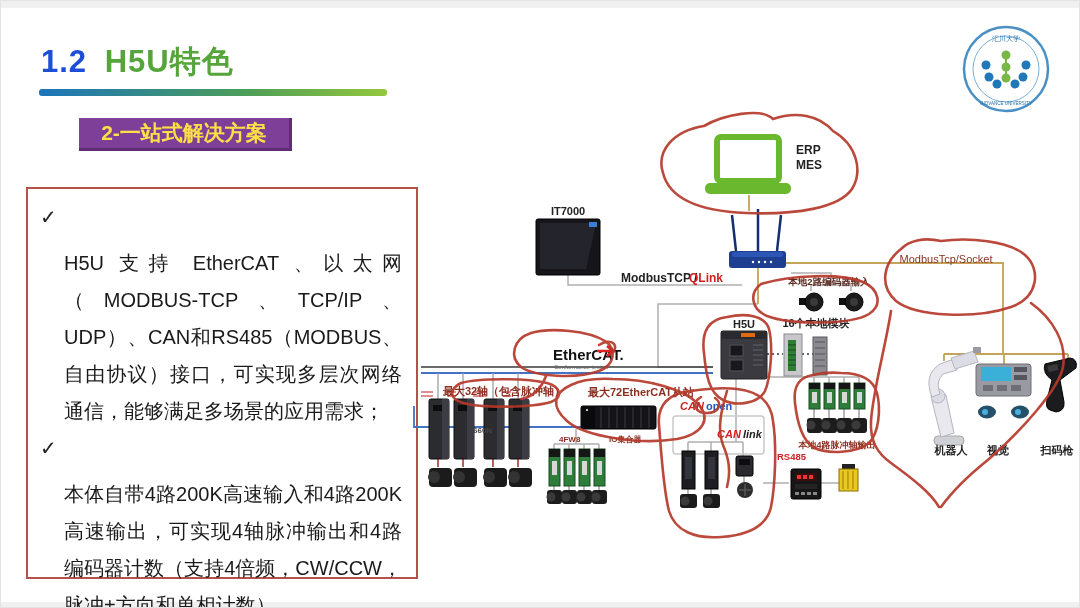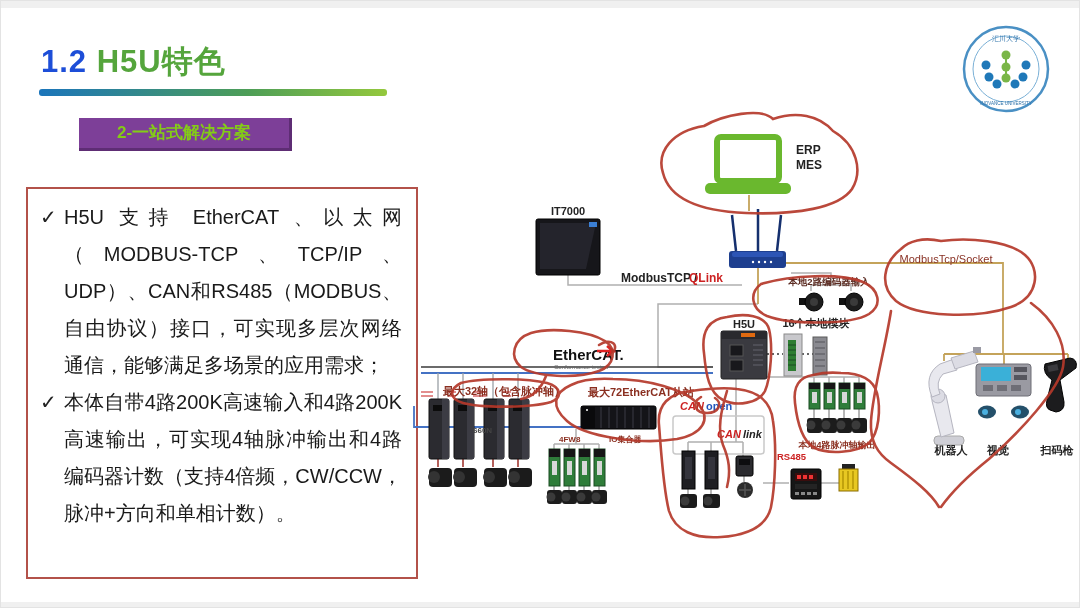--- a/index.html
+++ b/index.html
@@ -6,40 +6,40 @@
   .canvas{
     position:relative;width:1080px;height:608px;overflow:hidden;
     background:#ffffff;border:1px solid #e3e3e3;box-sizing:border-box;
     font-family:"Liberation Sans","DejaVu Sans",sans-serif;
   }
   .edge-strip{position:absolute;left:0;width:1080px;height:7px;background:#f0f0f0;}
   .title{
     position:absolute;left:40px;top:40px;font-size:31px;font-weight:bold;letter-spacing:1px;
   }
   .title .num{color:#1d4ed8;}
-  .title .rest{color:#55a53c;}
+  .title .rest{color:#55a53c;margin-left:8px;}
   .title-underline{
     position:absolute;left:38px;top:88px;width:348px;height:7px;border-radius:3px;
     background:linear-gradient(90deg,#1b75bb,#4d9e57 60%,#94c83d);
   }
   .badge{
     position:absolute;left:78px;top:117px;width:210px;height:30px;
     background:#7d3f98;border-right:3px solid #5e2d74;border-bottom:3px solid #5e2d74;
-    color:#84cc16;font-size:17px;font-weight:bold;text-align:center;line-height:30px;
+    color:#fde047;font-size:21px;font-weight:bold;text-align:center;line-height:30px;
   }
   .feature-box{
     position:absolute;left:25px;top:186px;width:392px;height:392px;box-sizing:border-box;
     border:2px solid #b3524a;background:#ffffff;padding:10px 14px 8px 12px;
   }
   .feat{
     font-size:20px;line-height:37px;color:#1a1a1a;text-align:justify;
     display:flex;align-items:flex-start;
   }
   .feat .check{flex:0 0 24px;font-weight:bold;color:#222;}
-  .feat .ftext{flex:1;}
+  .feat .ftext{flex:1;margin-top:46px;}
   .logo-wrap{position:absolute;left:955px;top:18px;width:100px;height:100px;}
   svg text{font-family:"Liberation Sans","DejaVu Sans",sans-serif;}
   .diagram{position:absolute;left:0;top:0;}
 </style>
 </head>
 <body>
 
 <div class="canvas">
   <div class="edge-strip" style="top:0"></div>
   <div class="edge-strip" style="top:601px"></div>

